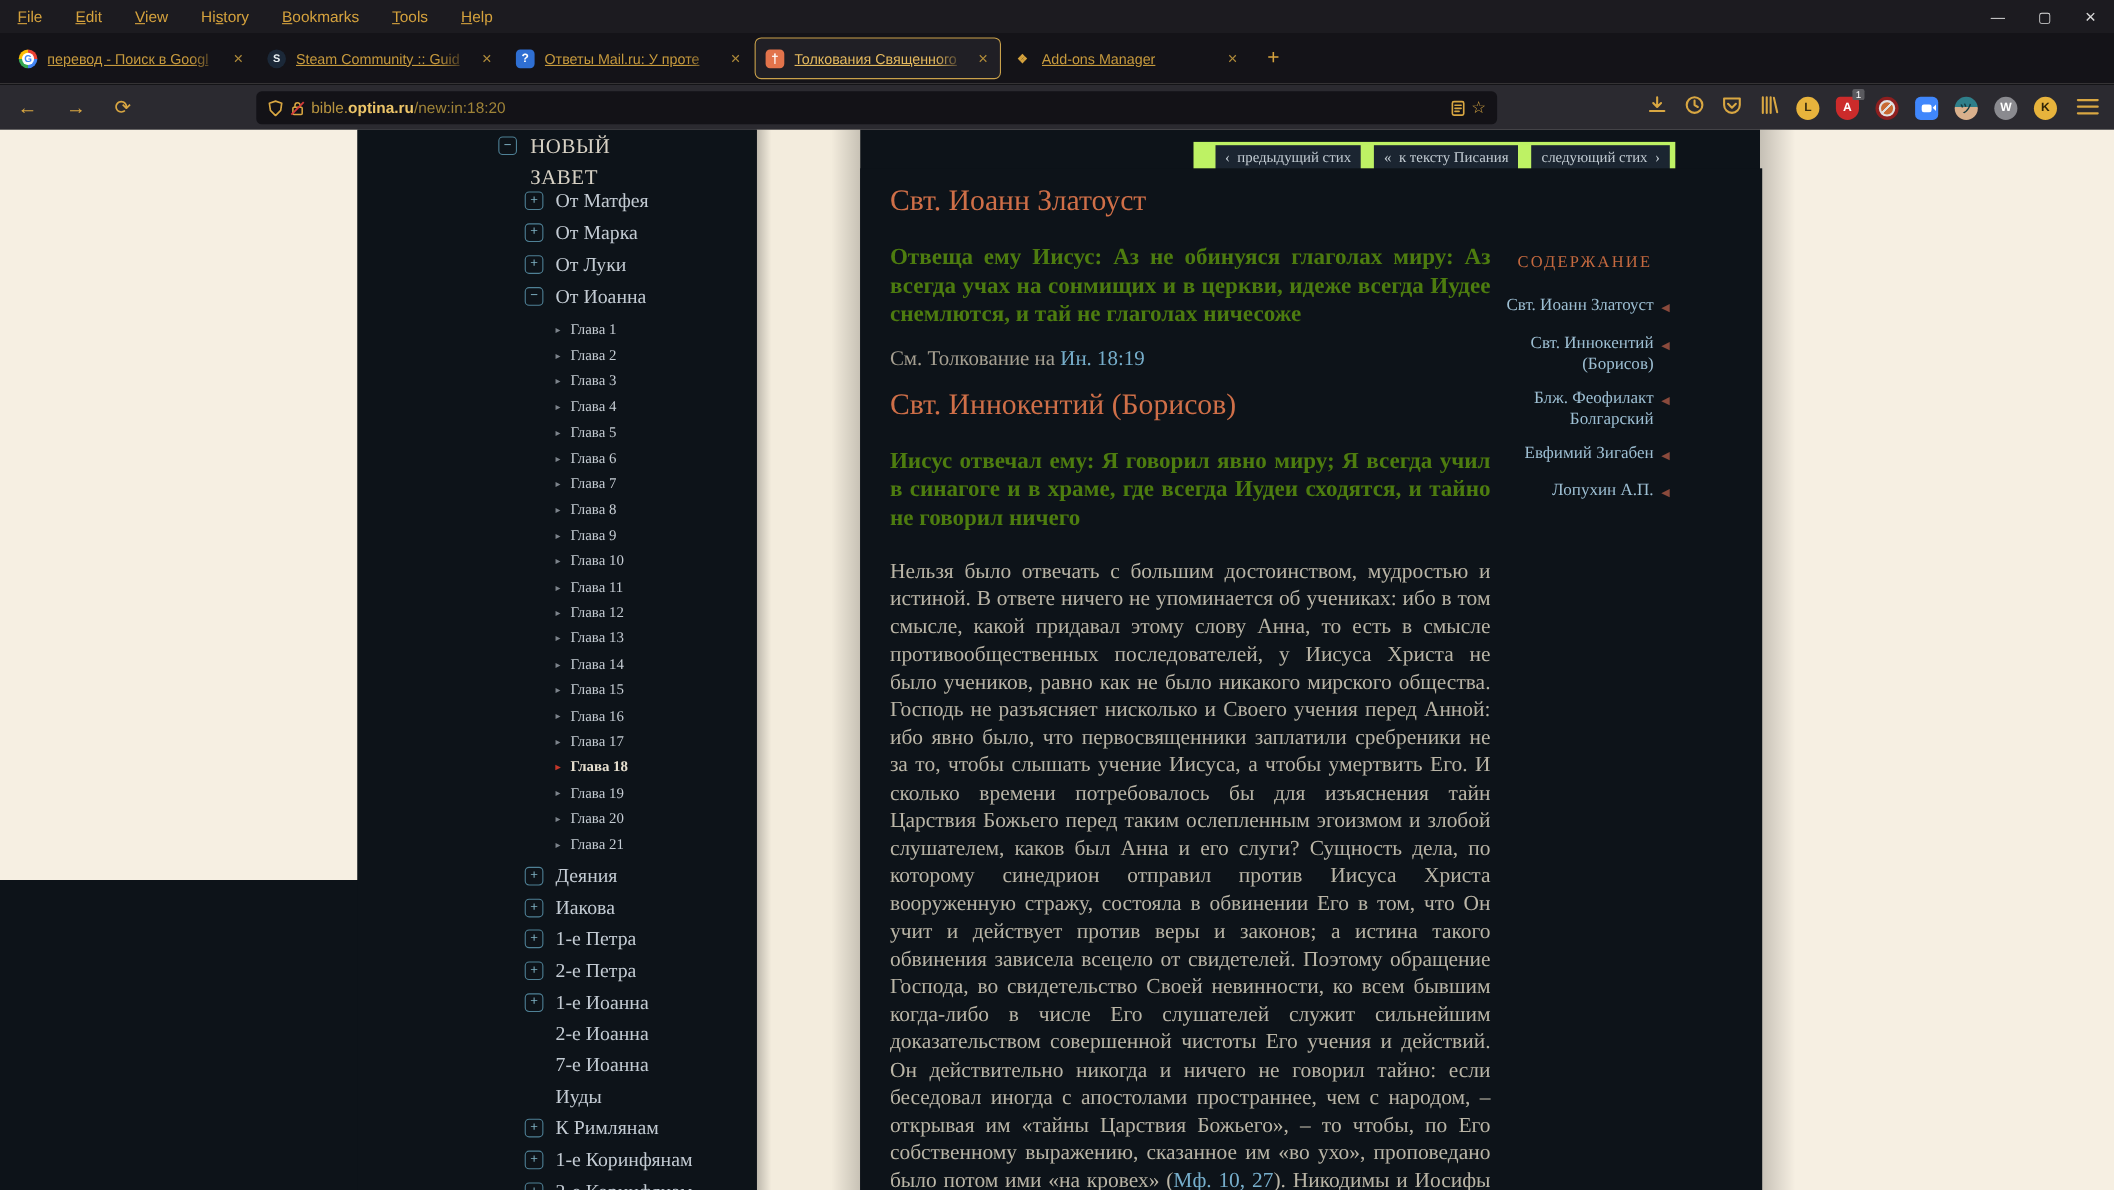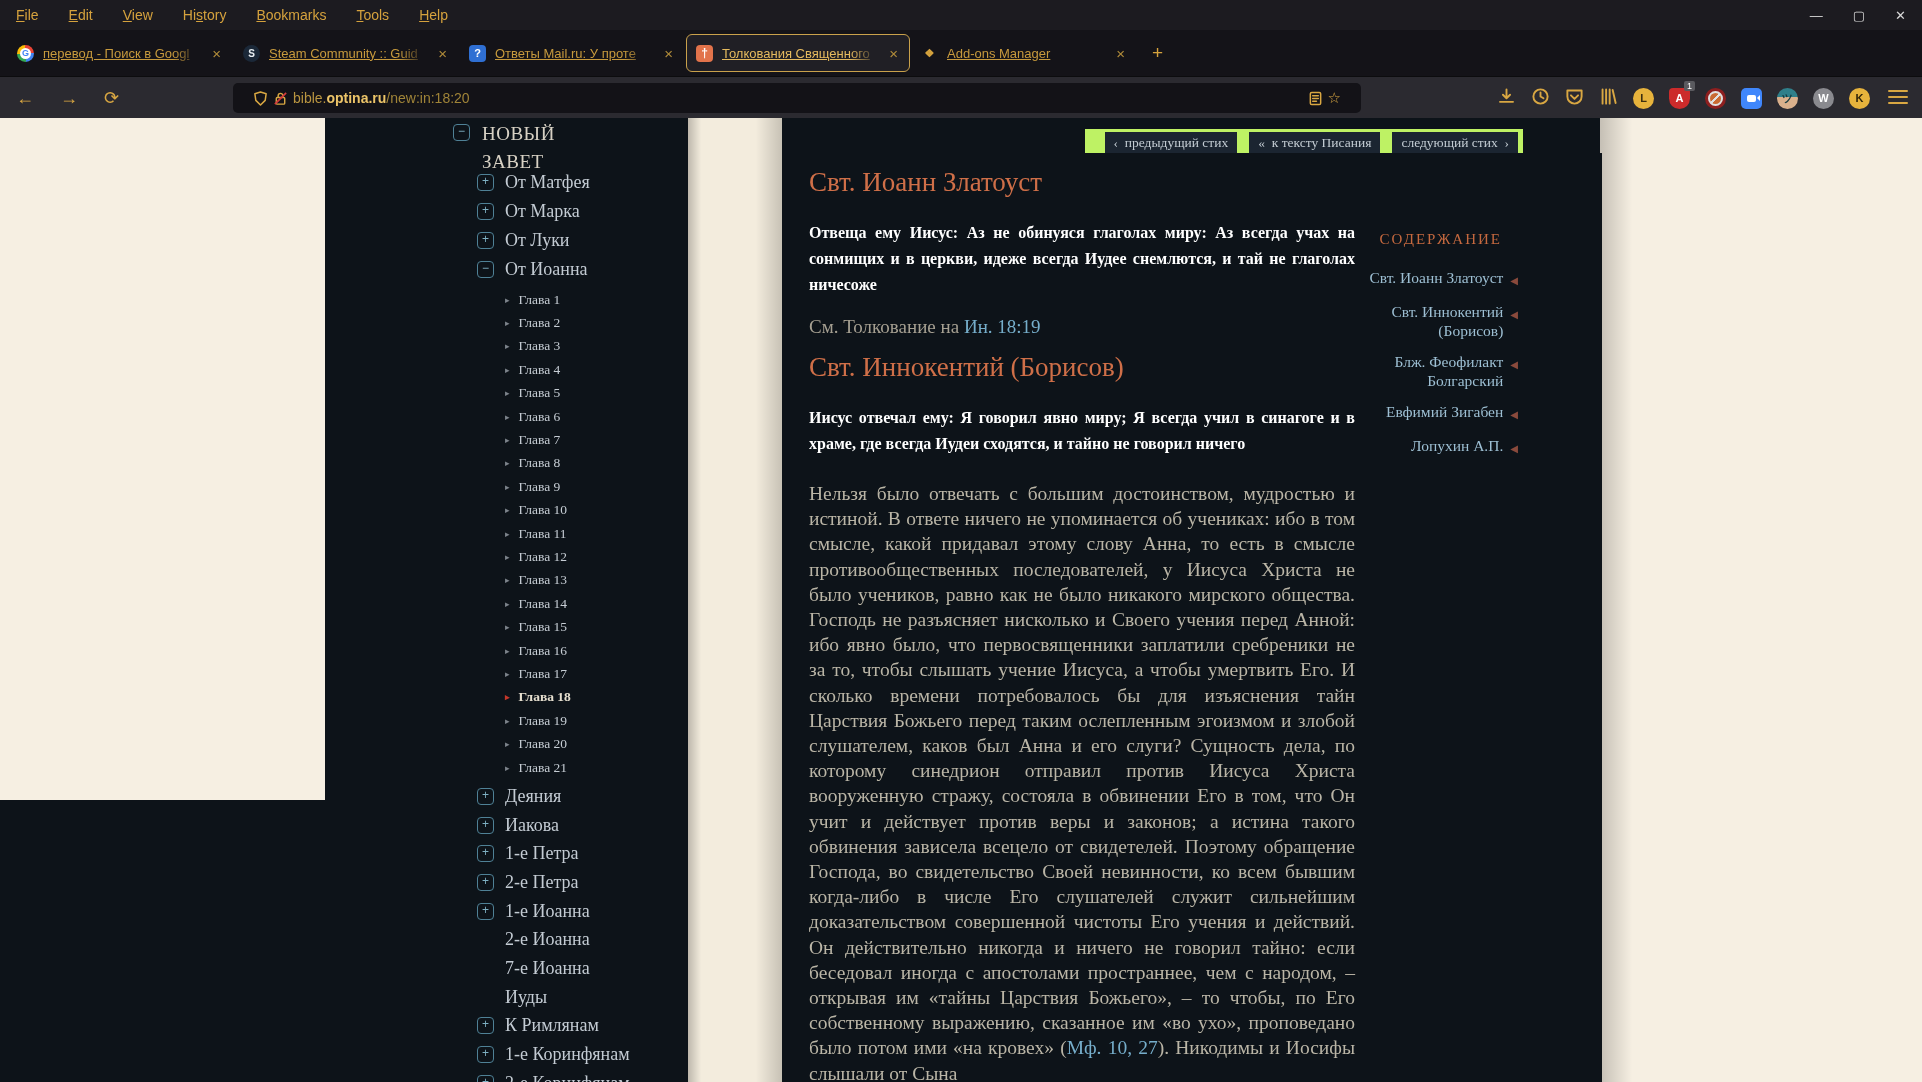--- a/index.html
+++ b/index.html
@@ -33,21 +33,21 @@
   .fav.mail{background:#2f6fd3;color:#fff;}
   .fav.optina{background:#e2734b;color:#fff;font-size:12px;}
   .puzzle{color:#d5a23d;}
   .newtab{color:#d5a23d;font-size:19px;margin-left:14px;}
 
   .toolbar{position:absolute;left:0;top:76px;width:100%;height:42px;background:#2b2a30;
            border-top:1px solid #0c0c0e;box-sizing:border-box;}
   .navbtns{position:absolute;left:16px;top:0;height:42px;display:flex;gap:26px;align-items:center;
            color:#d9a742;font-size:18px;}
   .urlbar{position:absolute;left:233px;top:6px;width:1128px;height:30px;background:#131217;
-          border-radius:5px;display:flex;align-items:center;gap:5px;padding:0 20px;box-sizing:border-box;}
+          border-radius:5px;display:flex;align-items:center;gap:5px;padding:0 10px;box-sizing:border-box;}
   .url-text{flex:1;font-size:14px;color:#b99540;white-space:nowrap;overflow:hidden;}
   .url-text .dom{color:#ecc468;font-weight:bold;}
   .url-text .path{color:#a08438;}
   .u-ico{display:flex;align-items:center;}
   .extrow{position:absolute;right:52px;top:0;height:42px;display:flex;gap:15px;align-items:center;}
   .xi{width:21px;height:21px;border-radius:50%;display:flex;align-items:center;justify-content:center;
       font-size:11px;font-weight:bold;position:relative;}
   .xi.lastpass{background:#e7b33c;color:#3c2f10;}
   .xi.abp{background:#cc2b2b;color:#fff;border-radius:4px 4px 50% 50%;}
   .xi .badge{position:absolute;top:-7px;right:-5px;background:#5a5a5f;color:#fff;font-size:9px;
@@ -95,21 +95,21 @@
   .srow.active-ch{color:#e6dfcf;font-weight:bold;}
   .srow.active-ch .tri{color:#c4372a;}
   .postbooks{position:absolute;left:152px;top:664px;}
   .postbooks .srow{height:28.7px;font-size:18px;}
   .expander.hidden{visibility:hidden;}
 
   .content{position:absolute;left:782px;top:35px;width:820px;height:929px;background:#0d1319;
         font-family:"Liberation Serif",serif;overflow:hidden;}
   .article{position:absolute;left:27px;top:0;width:546px;}
   .h2{color:#cf6f48;font-size:27px;font-weight:normal;margin:14px 0 22px;}
-  .verse{color:#ffffff;font-weight:bold;font-size:16px;line-height:26px;text-align:justify;margin:0 0 18px;}
+  .verse{color:#4d7c0f;font-weight:bold;font-size:21px;line-height:26px;text-align:justify;margin:0 0 18px;}
   .see-also{color:#a59f91;font-size:19px;margin:6px 0 10px;}
   .link{color:#76aecb;}
   .bodytext{color:#bab5a6;font-size:19.5px;line-height:25.2px;text-align:justify;margin-top:24px;hyphens:auto;}
   .bodytext .it{}
 
   .toc{position:absolute;left:508px;top:78px;width:228px;}
   .toc-title{color:#c5693f;font-size:15px;letter-spacing:2px;text-align:right;margin-bottom:20px;padding-right:16px;}
   .toc-item{display:flex;justify-content:flex-end;align-items:flex-start;gap:7px;margin-bottom:12px;
         color:#9dbfd3;font-size:15.5px;line-height:19px;}
   .toc-item .txt{max-width:172px;text-align:right;}

